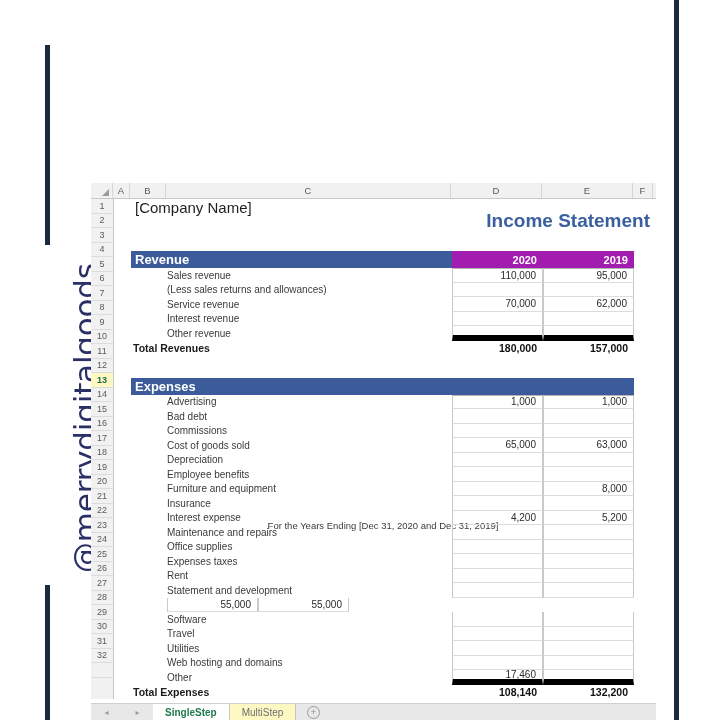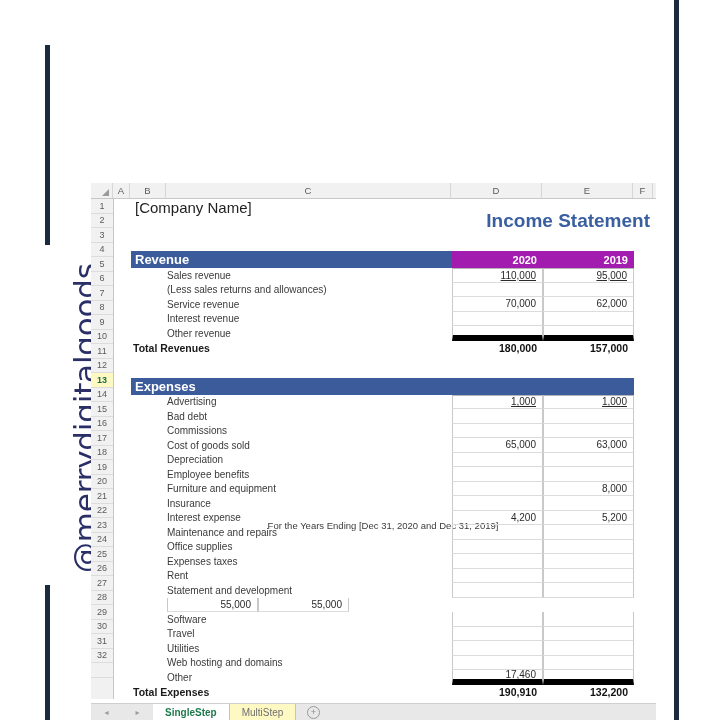--- a/index.html
+++ b/index.html
@@ -211,21 +211,21 @@
     color: #2b2b2b;
   }
   .num.bold { font-weight: bold; font-size: 10.5px; color: #111; }
 
   
   .boxed {
     border-left: 1px solid #c9c9c9;
     border-right: 1px solid #c9c9c9;
     border-bottom: 1px solid #dcdcdc;
   }
-  .boxed-top { border-top: 1px solid #b4b4b4; text-decoration: underline; }
+  .boxed-top { border-top: 1px solid #b4b4b4; }
   .boxed-bottom-strong { border-bottom: 6px solid #000000; }
 
   
   .tabbar {
     position: absolute;
     left: 91px;
     top: 703px;
     width: 565px;
     height: 17px;
     background: #e8e8e8;
@@ -749,21 +749,21 @@
           </div>
         <div class="c-f"></div>
       </div>
 
       <div class="row">
         <div class="c-a"></div>
         <div style="flex:0 0 321px;height:100%;display:flex;align-items:center;">
           <span class="total-label">Total Expenses</span>
         </div>
         <div class="c-d">
-            <span class="num bold">190,910</span>
+            <span class="num bold">108,140</span>
           </div>
         <div class="c-e">
             <span class="num bold">132,200</span>
           </div>
         <div class="c-f"></div>
       </div>
 
     </div>
   </div>
 </div>

